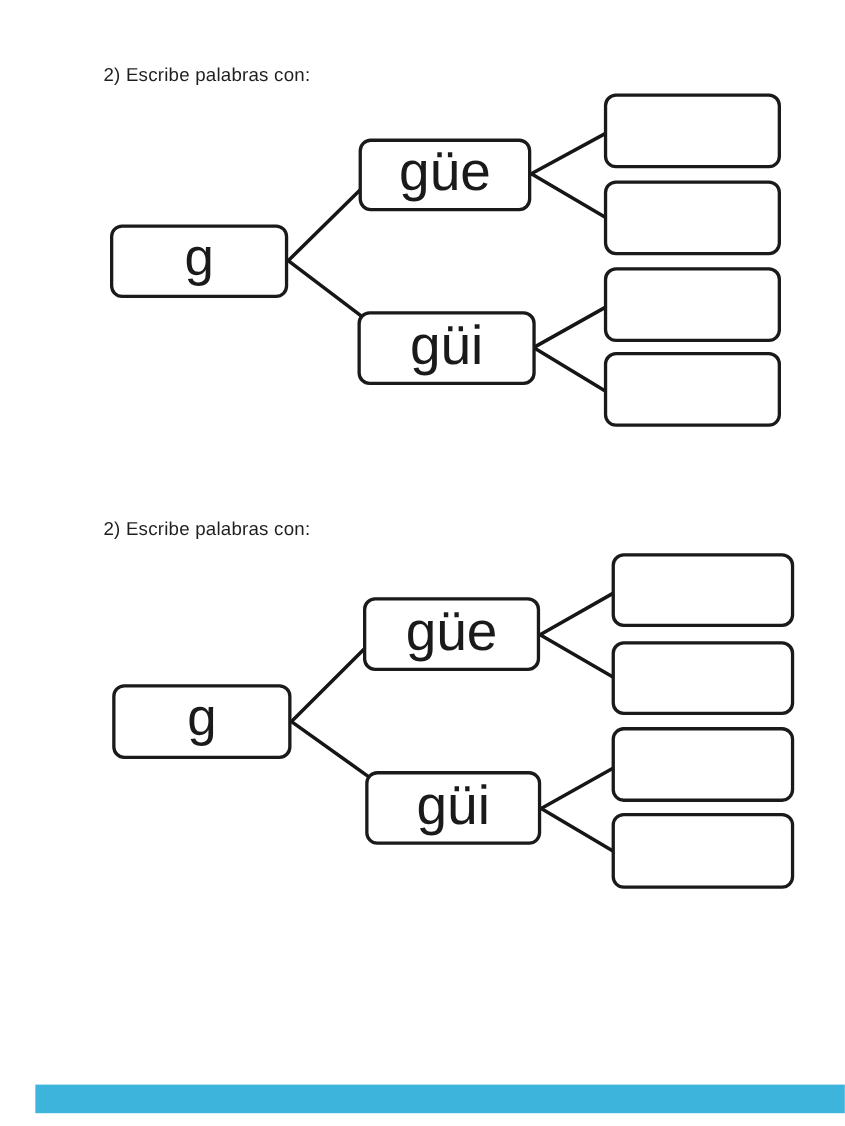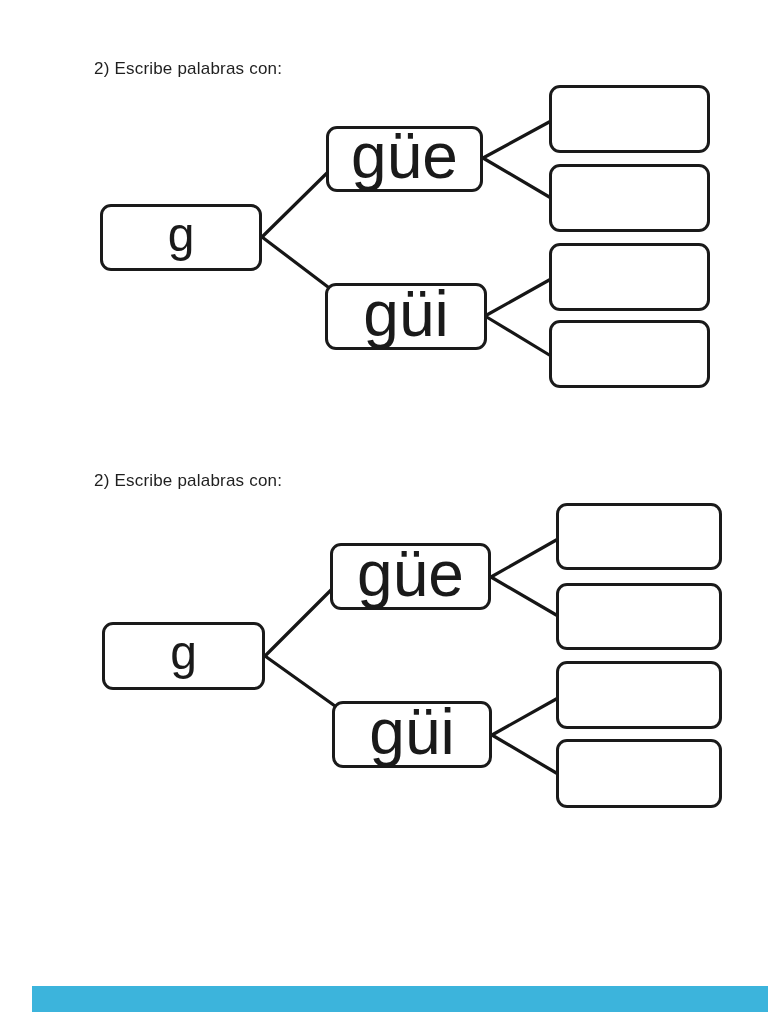--- a/index.html
+++ b/index.html
@@ -27,21 +27,21 @@
     position: absolute;
     box-sizing: border-box;
     border: 3px solid #1a1a1a;
     border-radius: 11px;
     background: #ffffff;
     display: flex;
     align-items: center;
     justify-content: center;
   }
   .node-label {
-    font-size: 64px;
+    font-size: 50px;
     color: #1a1a1a;
     line-height: 1;
     padding-bottom: 6px;
   }
   .root .node-label { font-size: 48px; }
   .connectors {
     position: absolute;
     left: 0; top: 0;
     width: 768px; height: 1024px;
     pointer-events: none;

